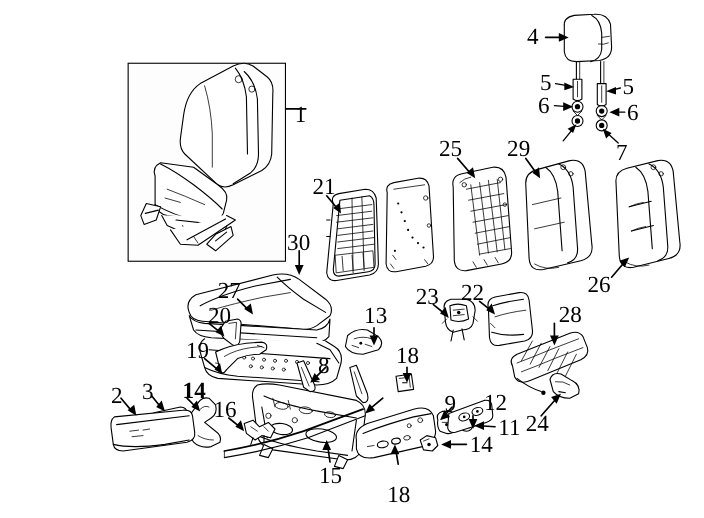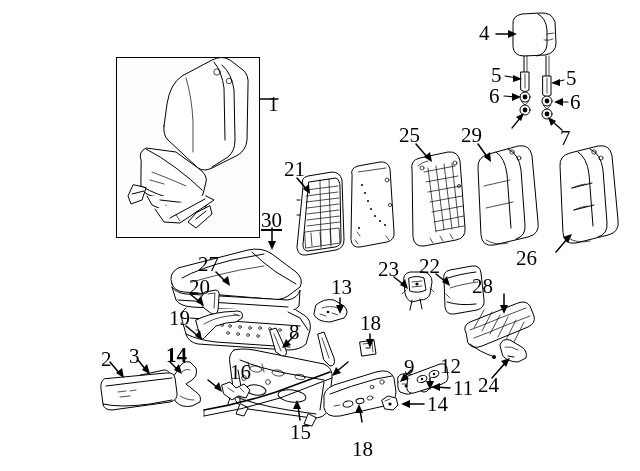--- a/index.html
+++ b/index.html
@@ -520,29 +520,29 @@
   <div class="lbl" style="left:560px;top:128px;">7</div>
   <div class="lbl" style="left:289px;top:322px;">8</div>
   <div class="lbl" style="left:404px;top:357px;">9</div>
   <div class="lbl" style="left:427px;top:394px;">14</div>
   <div class="lbl" style="left:453px;top:378px;">11</div>
   <div class="lbl" style="left:440px;top:356px;">12</div>
   <div class="lbl" style="left:331px;top:277px;">13</div>
   <div class="lbl" style="left:166px;top:345px;font-weight:bold;">14</div>
   <div class="lbl" style="left:340px;top:341px;"></div>
   <div class="lbl" style="left:290px;top:422px;text-align:right;">15</div>
-  <div class="lbl" style="left:194px;top:362px;margin-left:36px;">16</div>
+  <div class="lbl" style="left:194px;top:362px;">16</div>
   <div class="lbl" style="left:360px;top:313px;">18</div>
   <div class="lbl" style="left:352px;top:439px;">18</div>
   <div class="lbl" style="left:169px;top:308px;">19</div>
   <div class="lbl" style="left:173px;top:277px;padding-left:16px;">20</div>
   <div class="lbl" style="left:284px;top:159px;text-align:center;">21</div>
   <div class="lbl" style="left:419px;top:256px;">22</div>
   <div class="lbl" style="left:378px;top:259px;">23</div>
   <div class="lbl" style="left:478px;top:375px;">24</div>
   <div class="lbl" style="left:399px;top:125px;">25</div>
-  <div class="lbl" style="left:516px;top:248px;">26</div>
+  <div class="lbl" style="left:534px;top:248px;">26</div>
   <div class="lbl" style="left:198px;top:254px;">27</div>
-  <div class="lbl" style="left:472px;top:276px;">28</div>
+  <div class="lbl" style="left:508px;top:276px;">28</div>
   <div class="lbl" style="left:461px;top:125px;">29</div>
-  <div class="lbl" style="left:261px;top:210px;text-decoration:underline;">30</div>
+  <div class="lbl" style="left:261px;top:210px;">30</div>
 
 </div>
 
 </body></html>

